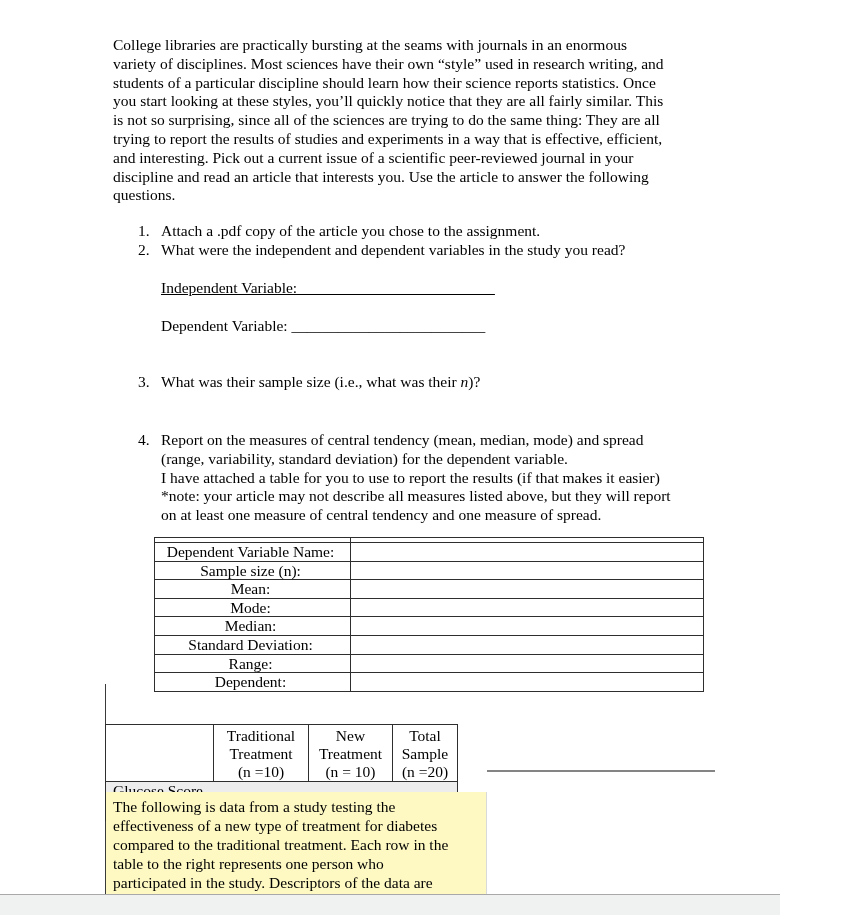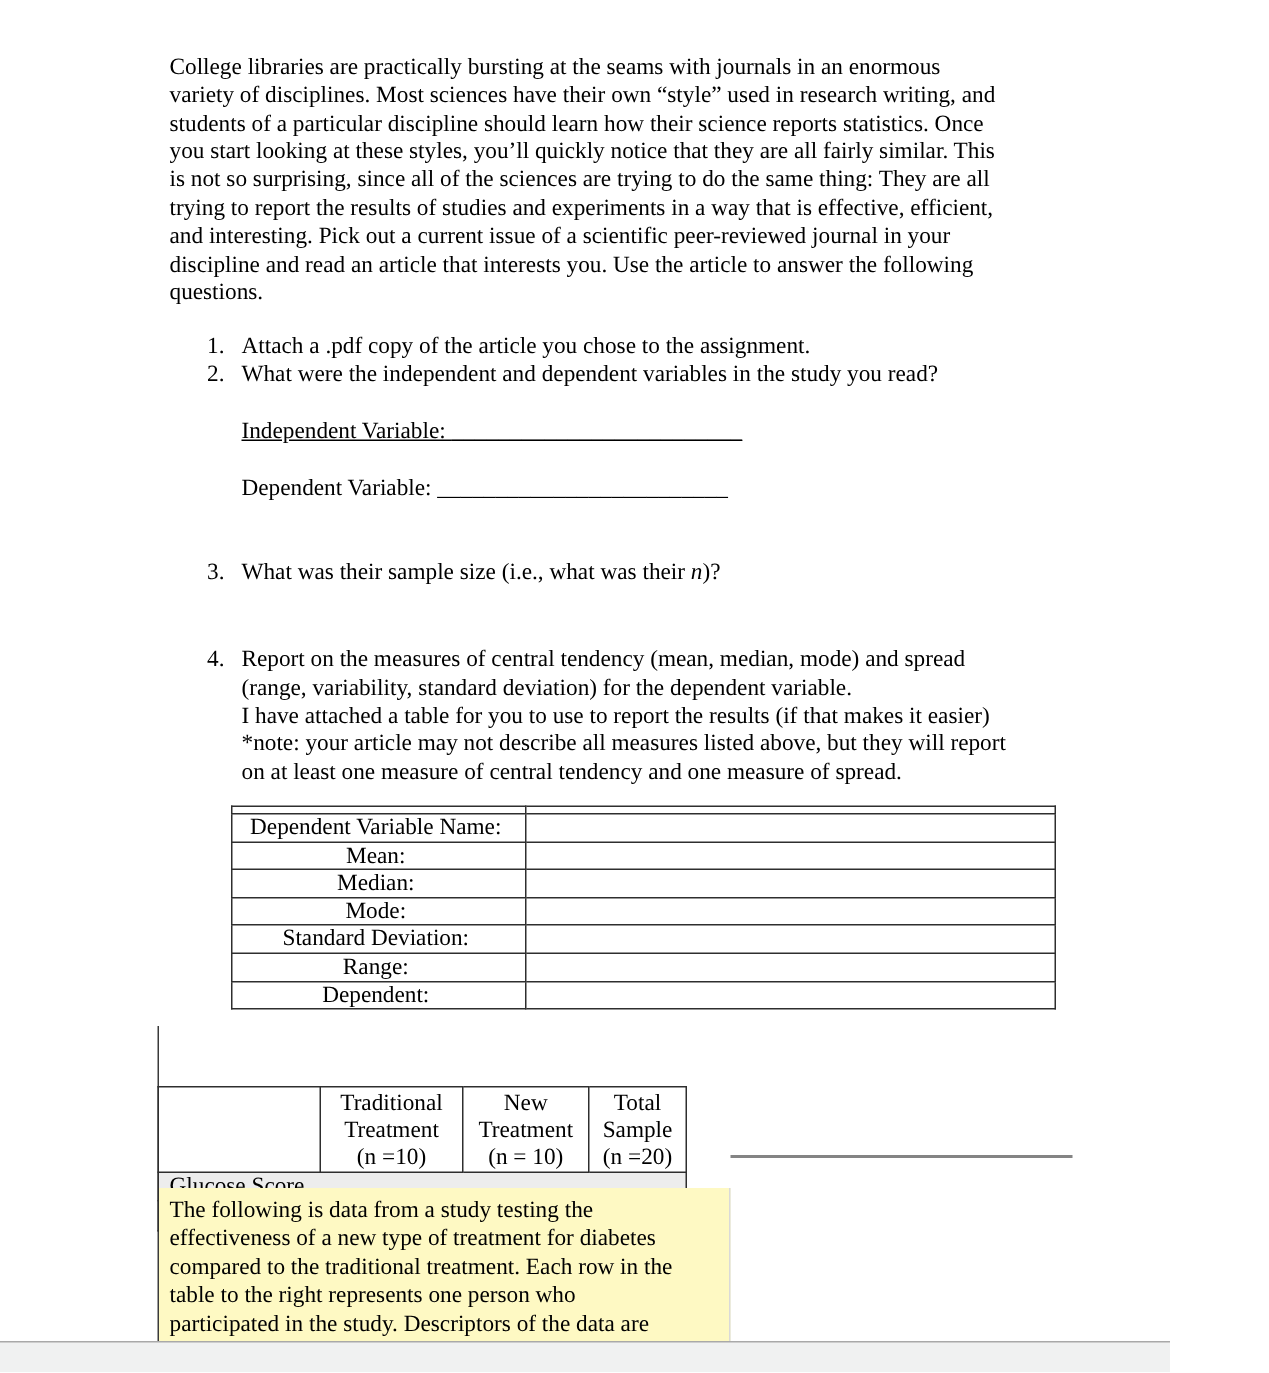--- a/index.html
+++ b/index.html
@@ -136,29 +136,33 @@
     <tbody>
         <tr>
       <td class="spacer-cell"></td>
       <td class="spacer-cell"></td>
     </tr>
     <tr>
       <td class="lbl">Dependent Variable Name:</td>
       <td class="val"></td>
     </tr>
     <tr>
+      <td class="lbl">Sample size (n):</td>
+      <td class="val"></td>
+    </tr>
+    <tr>
       <td class="lbl">Mean:</td>
       <td class="val"></td>
     </tr>
     <tr>
+      <td class="lbl">Mode:</td>
+      <td class="val"></td>
+    </tr>
+    <tr>
       <td class="lbl">Median:</td>
-      <td class="val"></td>
-    </tr>
-    <tr>
-      <td class="lbl">Mode:</td>
       <td class="val"></td>
     </tr>
     <tr>
       <td class="lbl">Standard Deviation:</td>
       <td class="val"></td>
     </tr>
     <tr>
       <td class="lbl">Range:</td>
       <td class="val"></td>
     </tr>

